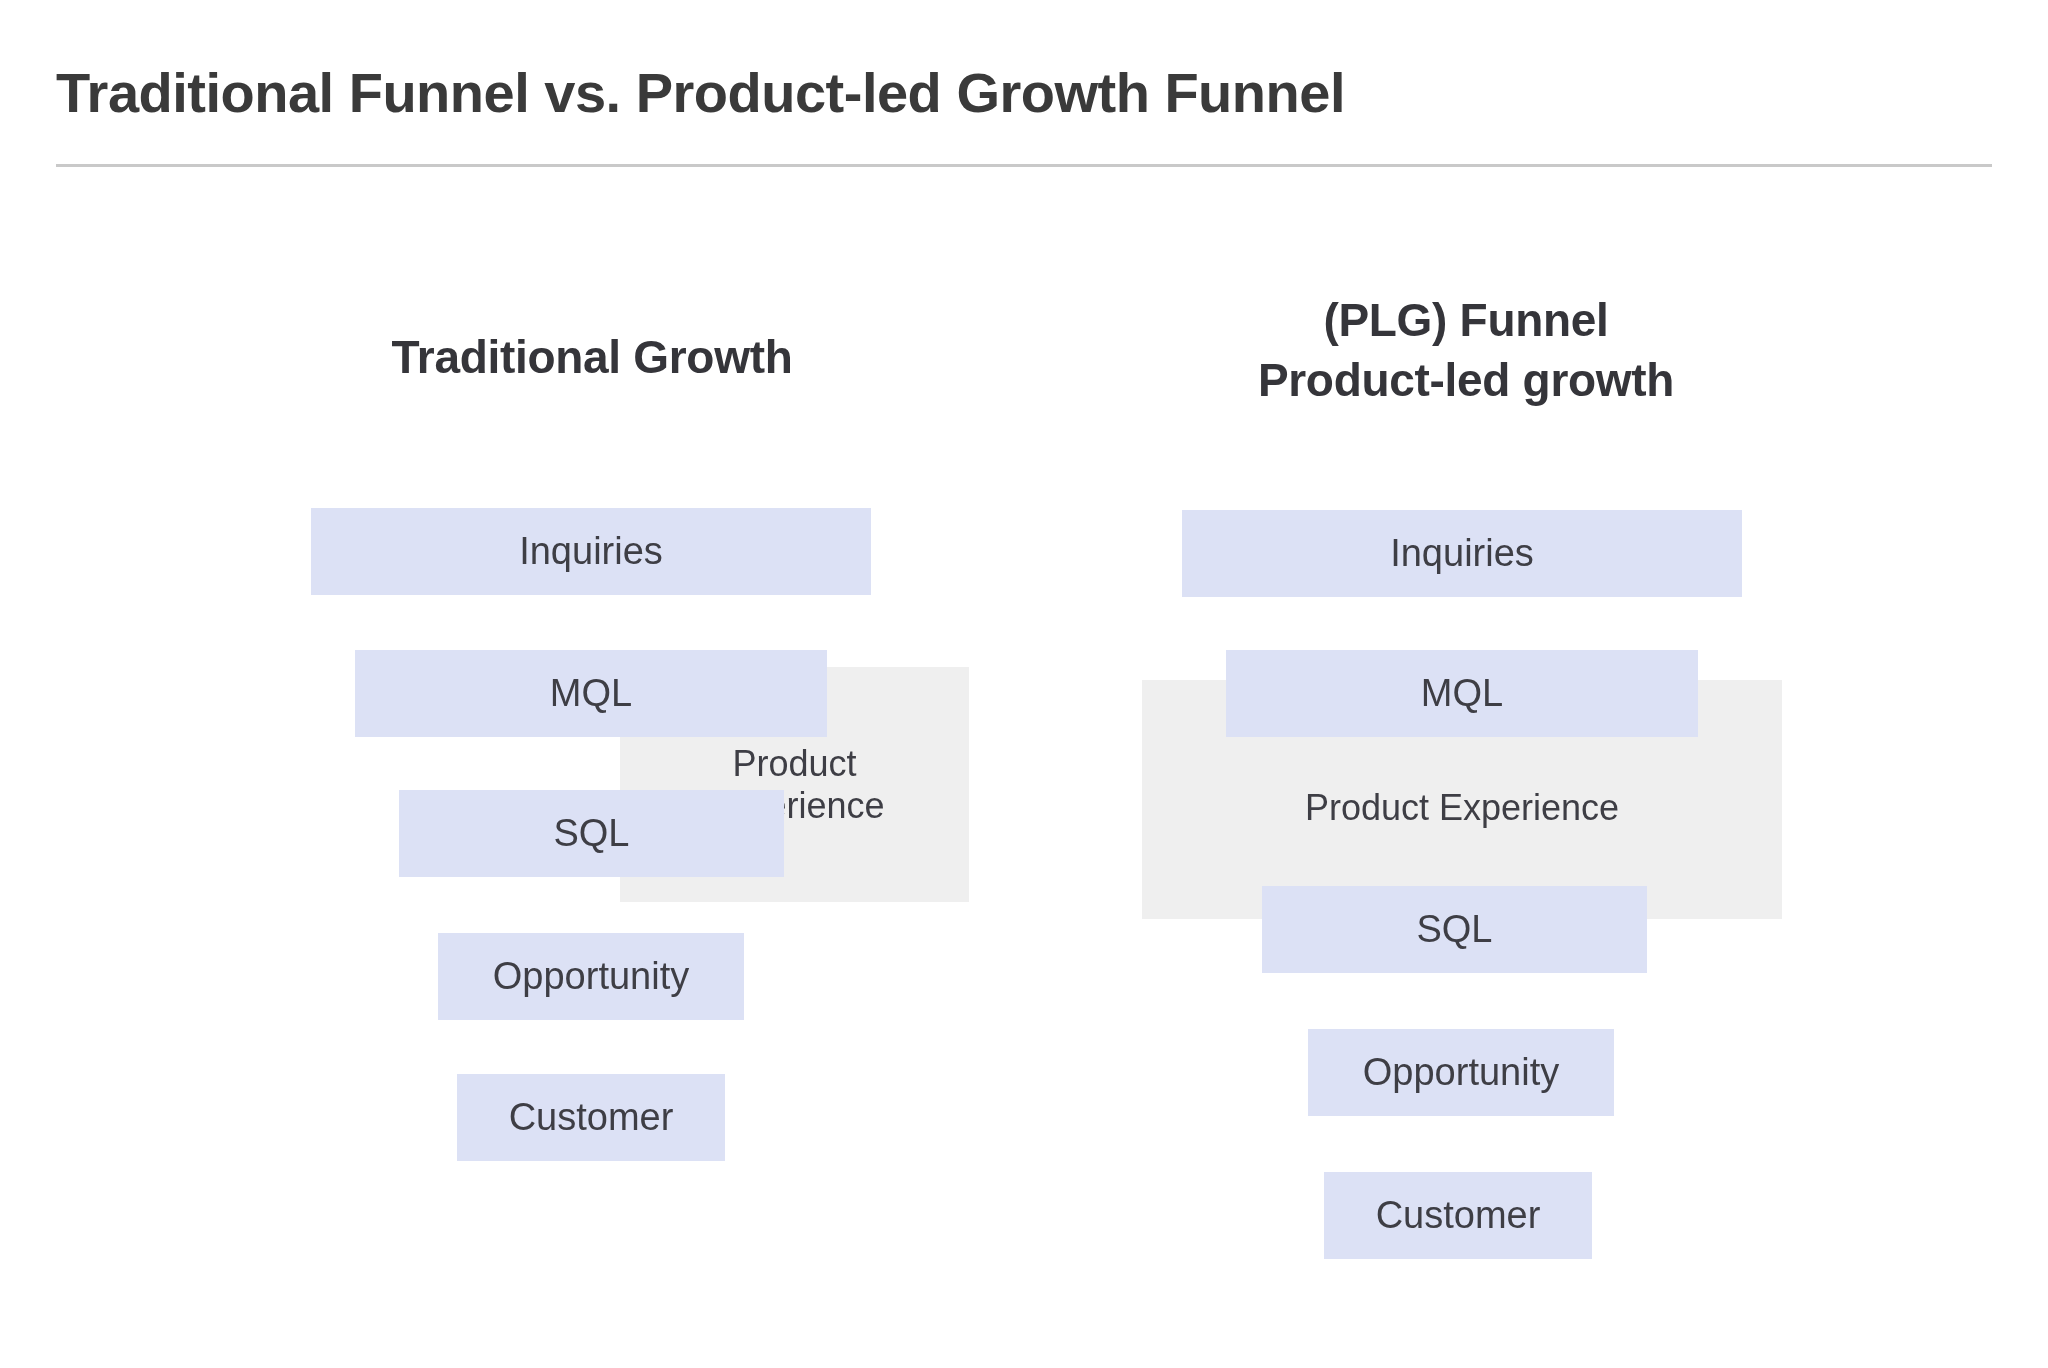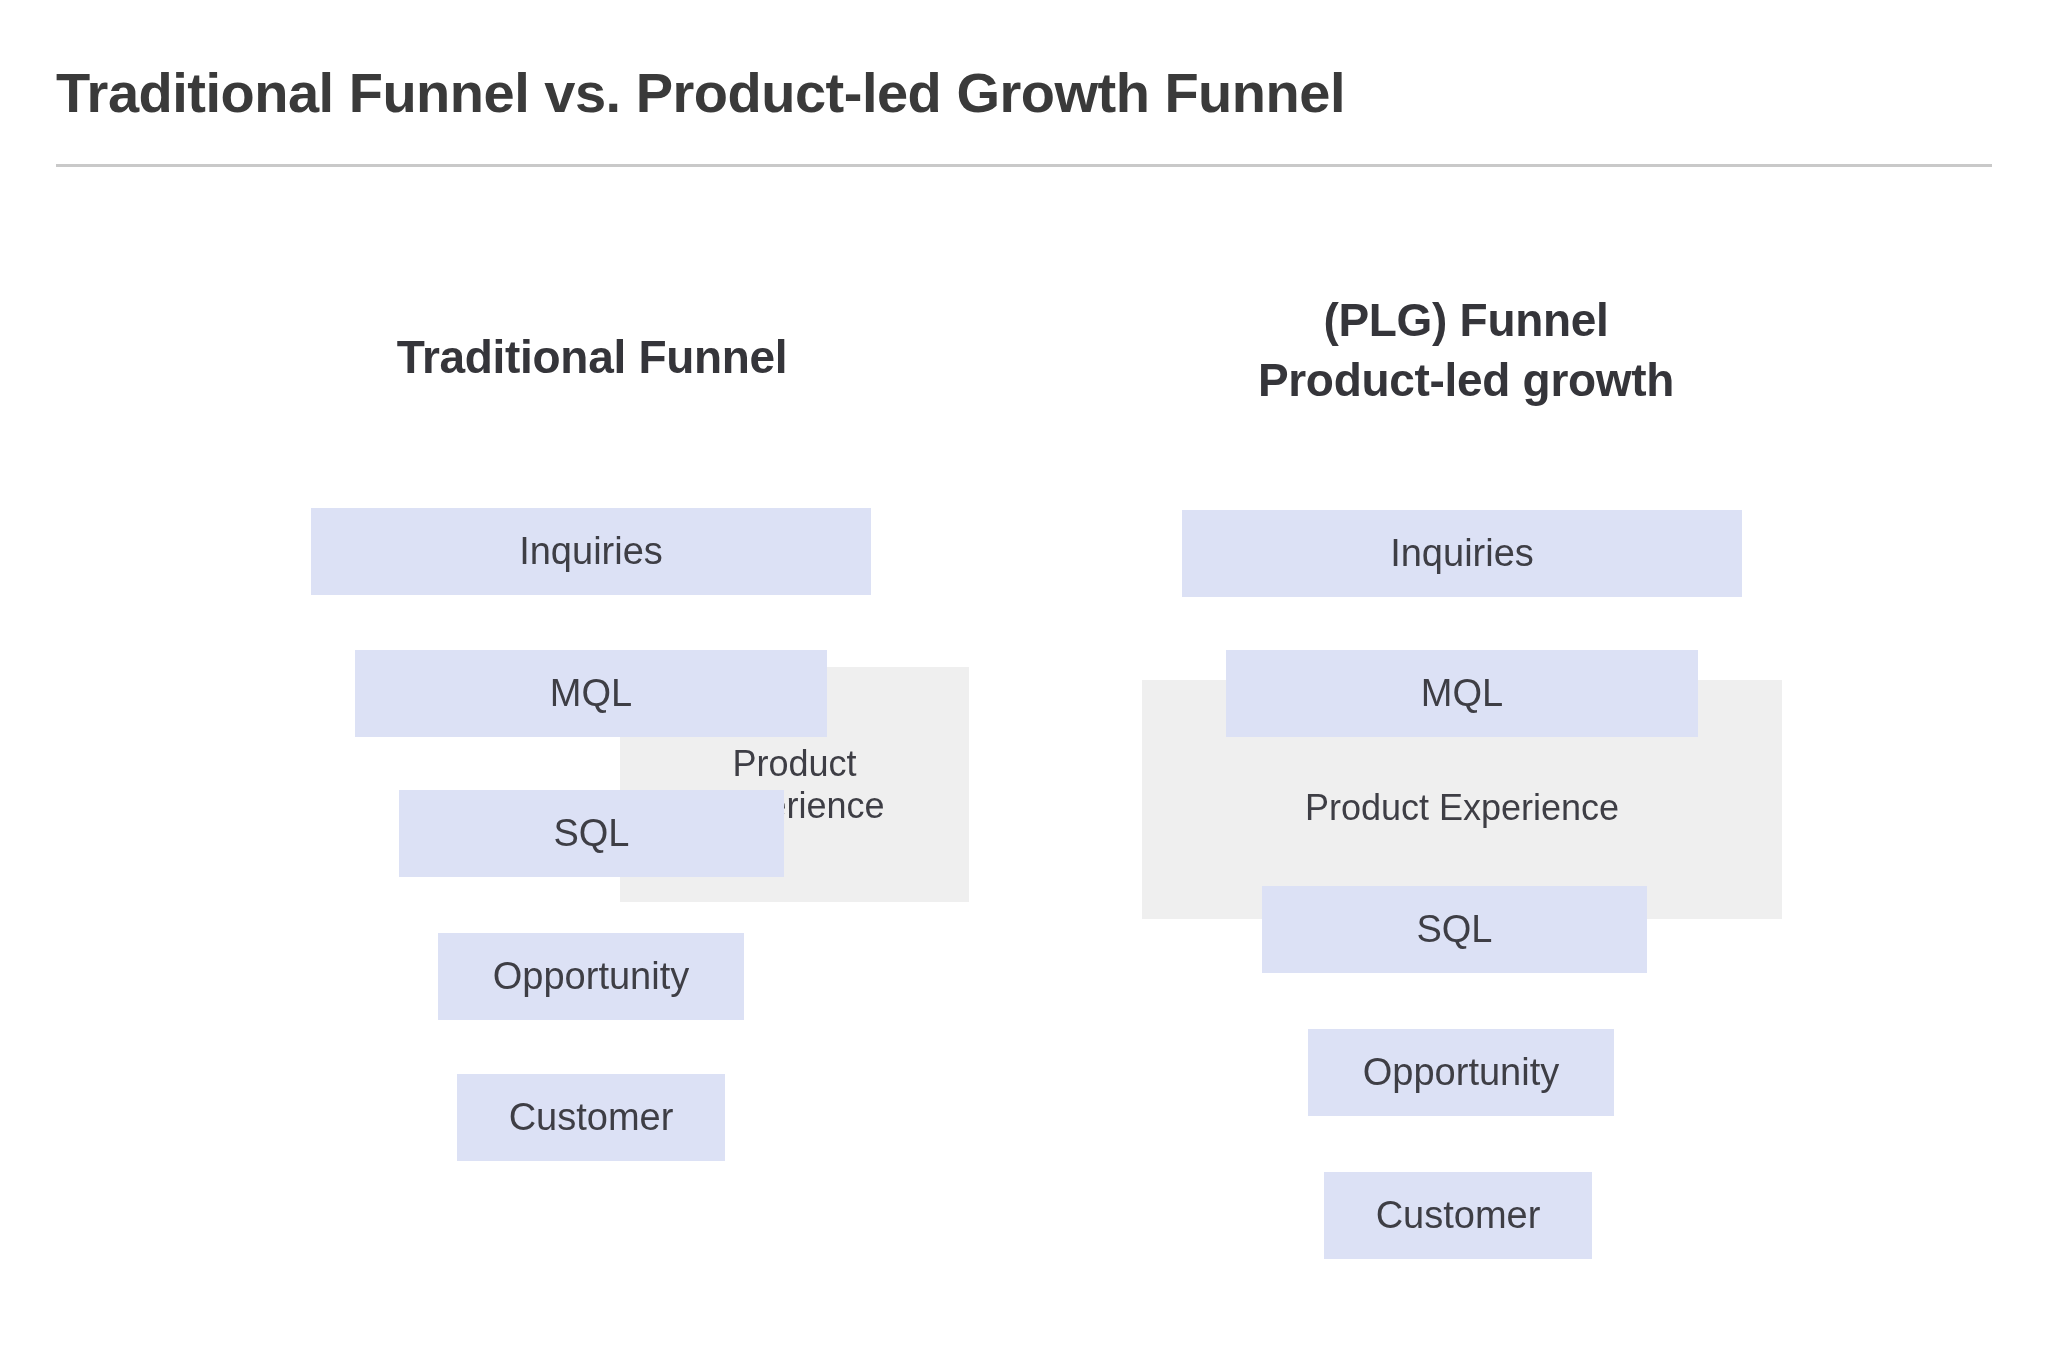--- a/index.html
+++ b/index.html
@@ -88,21 +88,21 @@
 </style>
 </head>
 <body>
 
 <div class="canvas">
 
   <div class="page-title">Traditional Funnel vs. Product-led Growth Funnel</div>
 
   <div class="divider"></div>
 
-  <div class="col-heading" id="heading-traditional">Traditional Funnel</div>
+  <div class="col-heading" id="heading-traditional">Traditional Growth</div>
 
   <div class="exp-box" id="exp-left">
     <div class="exp-text">Product Experience</div>
   </div>
 
   <div class="bar" id="t-inquiries">Inquiries</div>
   <div class="bar" id="t-mql">MQL</div>
   <div class="bar" id="t-sql">SQL</div>
   <div class="bar" id="t-opportunity">Opportunity</div>
   <div class="bar" id="t-customer">Customer</div>

